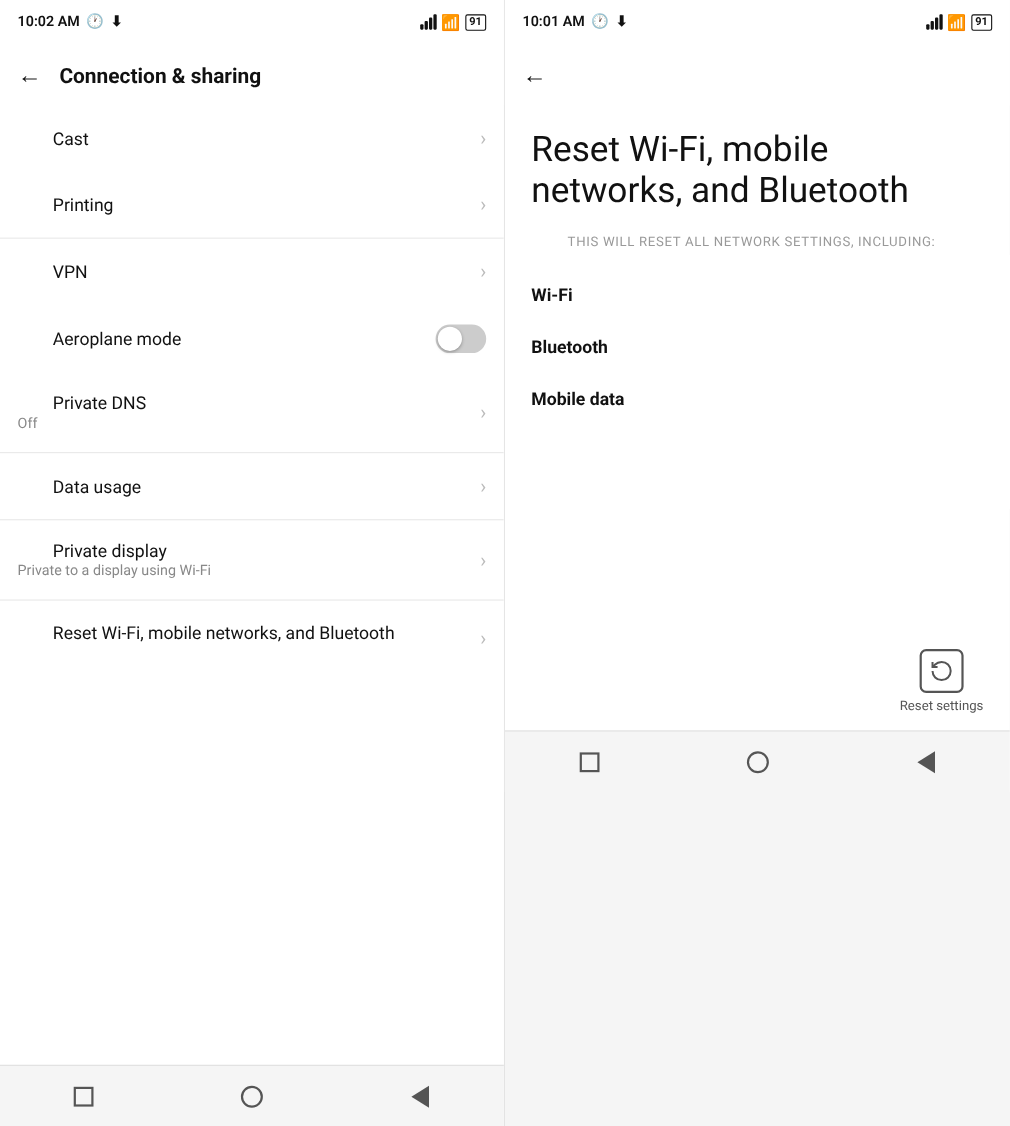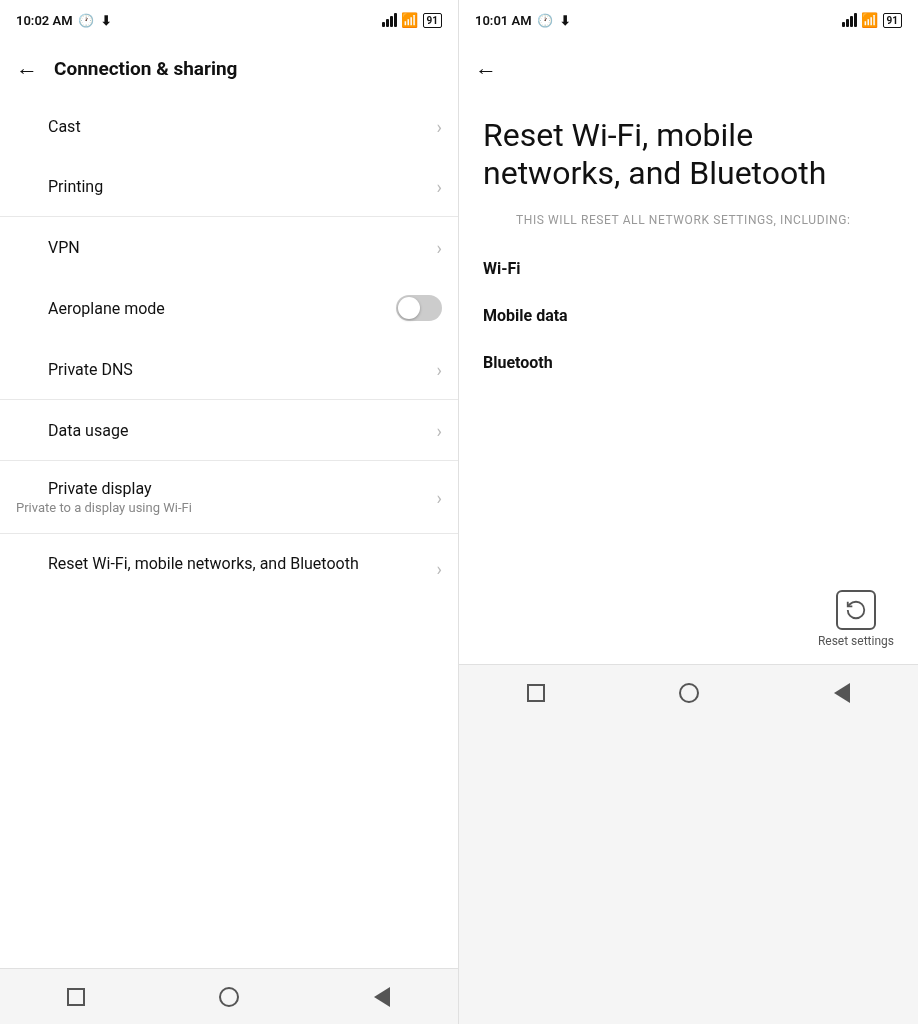--- a/index.html
+++ b/index.html
@@ -313,20 +313,21 @@
         <div class="settings-item-label">Aeroplane mode</div>
       </div>
       <div class="toggle">
         <div class="toggle-knob"></div>
       </div>
     </div>
 
     <div class="settings-item">
       <div class="settings-item-content">
         <div class="settings-item-label">Private DNS</div>
+        <div class="settings-item-sub">Off</div>
       </div>
       <span class="chevron">›</span>
     </div>
 
     <div class="divider"></div>
 
     <div class="settings-item">
       <div class="settings-item-content">
         <div class="settings-item-label">Data usage</div>
       </div>
@@ -392,22 +393,22 @@
 
   <div class="top-bar">
     <span class="back-arrow">←</span>
   </div>
 
   <div class="reset-content">
     <div class="reset-title">Reset Wi-Fi, mobile networks, and Bluetooth</div>
     <div class="reset-subtitle">THIS WILL RESET ALL NETWORK SETTINGS, INCLUDING:</div>
 
     <div class="reset-item">Wi-Fi</div>
+    <div class="reset-item">Bluetooth</div>
     <div class="reset-item">Mobile data</div>
-    <div class="reset-item">Bluetooth</div>
   </div>
 
   <div class="reset-bottom">
     <div class="reset-btn">
       <div class="reset-icon">
         <svg width="22" height="22" viewBox="0 0 24 24" fill="none" stroke="#555" stroke-width="2">
           <path d="M3 12a9 9 0 1 0 9-9 9.75 9.75 0 0 0-6.74 2.74L3 8"></path>
           <path d="M3 3v5h5"></path>
         </svg>
       </div>

